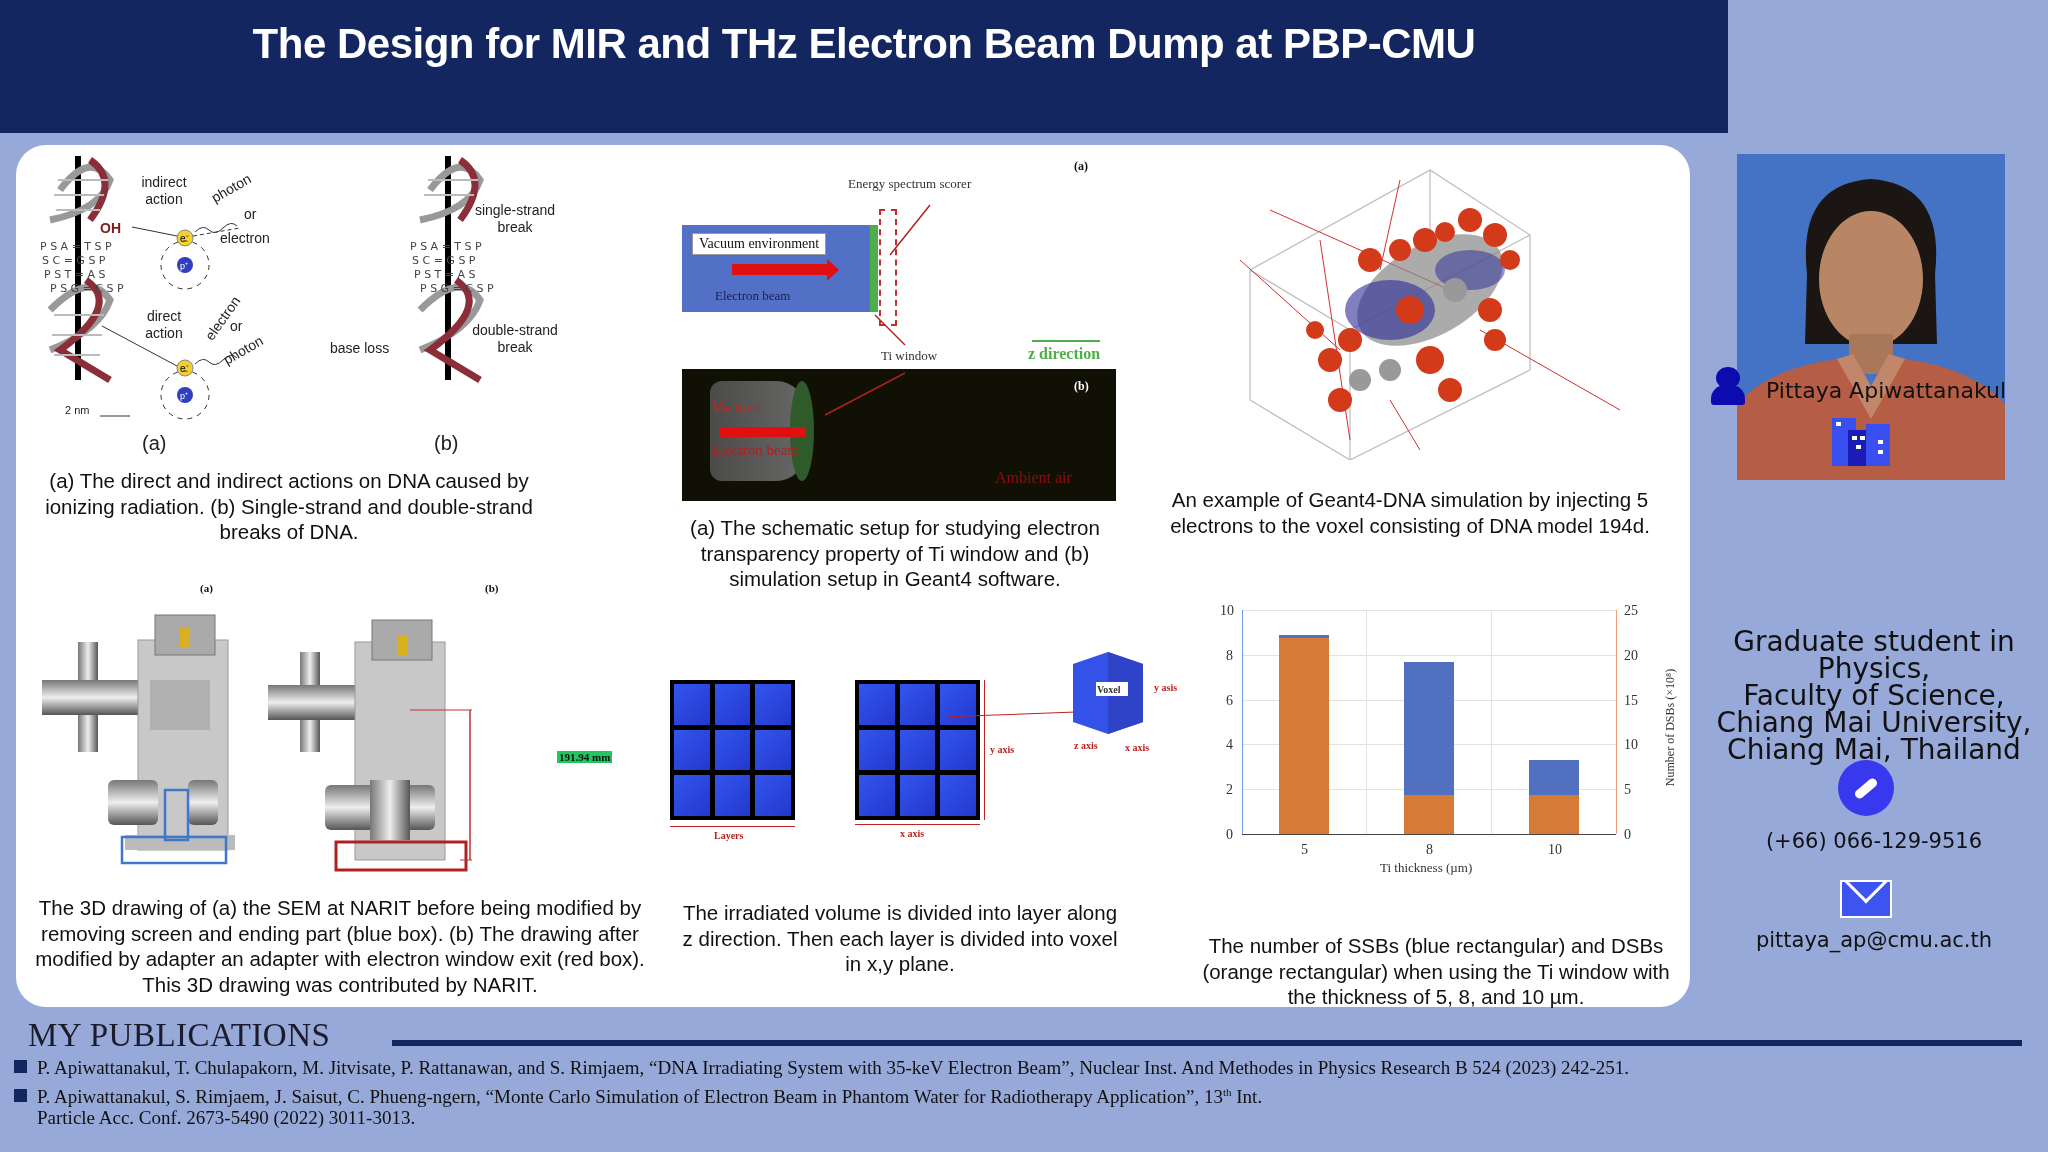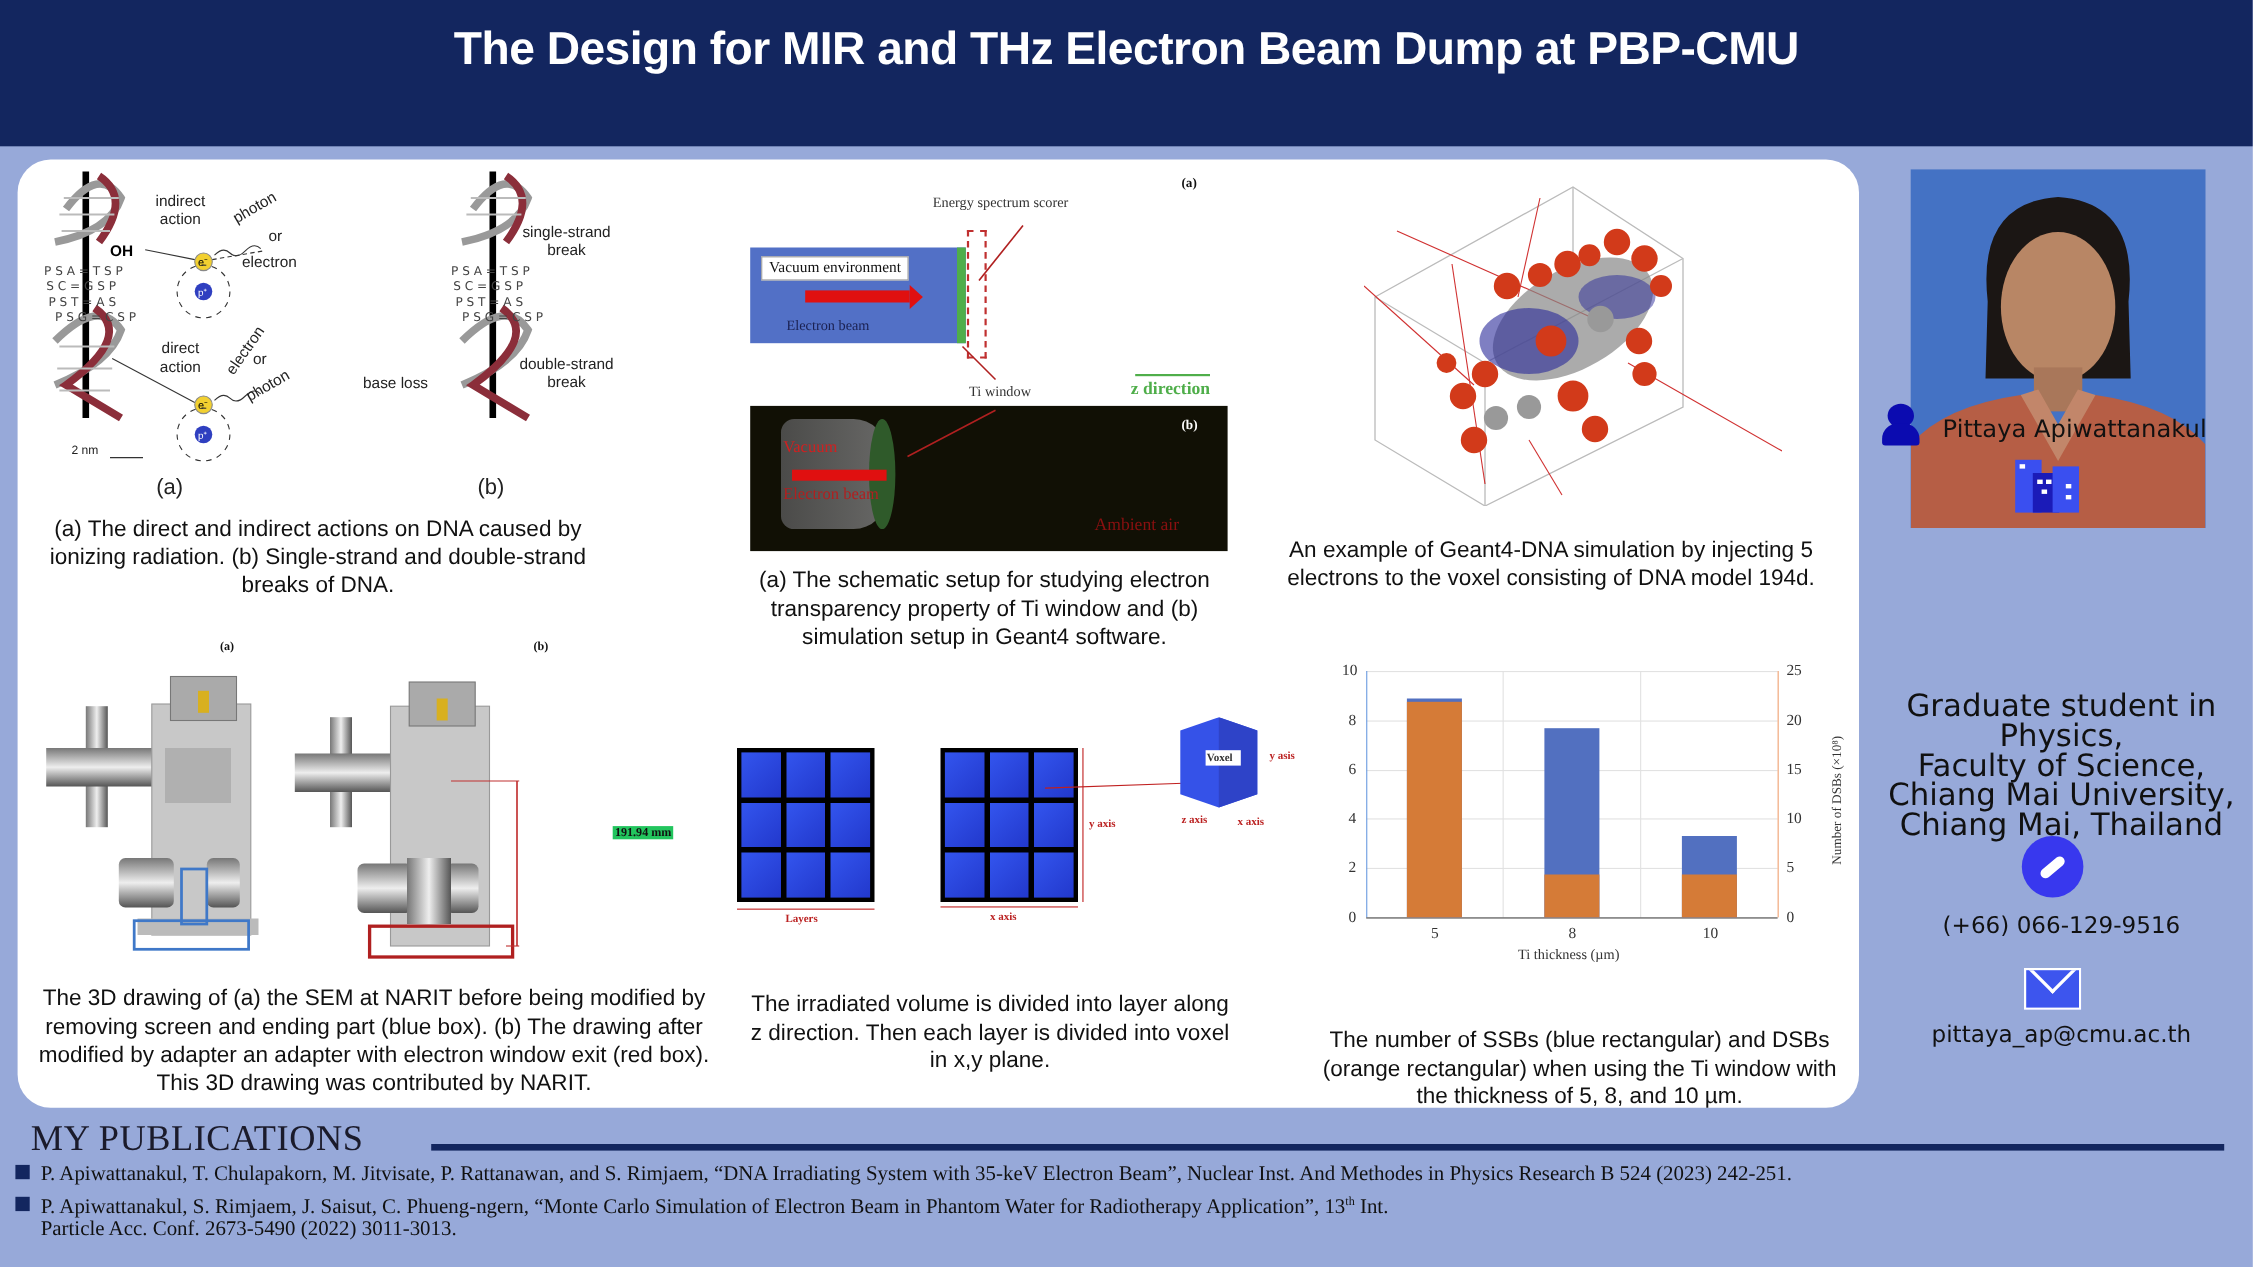--- a/index.html
+++ b/index.html
@@ -1,19 +1,19 @@
 <!DOCTYPE html>
 <html><head>
 <meta charset="utf-8">
 <style>
   * { box-sizing: border-box; margin: 0; padding: 0; }
   html, body { width: 2048px; height: 1152px; overflow: hidden; }
   body { background: #97a9d9; font-family: "Liberation Sans", sans-serif; position: relative; color: #111; }
 
-  .header { position: absolute; left: 0; top: 0; width: 2048px; height: 133px; background: #13265f; }
+  .header { position: absolute; left: 0; top: 0; width: 1728px; height: 133px; background: #13265f; }
   .header h1 { position: absolute; left: 0; right: 0; top: 20px; text-align: center; color: #fff;
     font-family: "Liberation Sans", sans-serif; font-weight: bold; font-size: 42px; letter-spacing: -0.5px; }
 
   .card { position: absolute; left: 16px; top: 145px; width: 1674px; height: 862px; background: #fff; border-radius: 30px; }
 
   .caption { position: absolute; text-align: center; font-size: 20.5px; line-height: 25.5px; color: #111; }
 
   
   .fig { position: absolute; }
   .dna-label { position: absolute; font-size: 14px; color: #222; line-height: 17px; text-align: center; }
@@ -109,21 +109,21 @@
     <text x="380" y="100" font-size="11" fill="#444" font-family="DejaVu Sans, sans-serif">P S A = T S P</text>
     <text x="382" y="114" font-size="11" fill="#444" font-family="DejaVu Sans, sans-serif">S  C = G S P</text>
     <text x="384" y="128" font-size="11" fill="#444" font-family="DejaVu Sans, sans-serif">P S T = A S</text>
     <text x="390" y="142" font-size="11" fill="#444" font-family="DejaVu Sans, sans-serif">P S G = C S P</text>
   </svg>
   <div class="dna-label" style="left:104px;top:24px;width:60px;">indirect action</div>
   <div class="dna-label" style="left:104px;top:158px;width:60px;">direct action</div>
   <div class="dna-label" style="left:180px;top:30px;transform:rotate(-30deg);">photon</div>
   <div class="dna-label" style="left:214px;top:56px;">or</div>
   <div class="dna-label" style="left:190px;top:80px;">electron</div>
-  <div class="dna-label" style="left:70px;top:70px;color:#000000;font-weight:bold;">OH</div>
+  <div class="dna-label" style="left:70px;top:70px;color:#7f1d1d;font-weight:bold;">OH</div>
   <div class="dna-label" style="left:168px;top:160px;transform:rotate(-55deg);">electron</div>
   <div class="dna-label" style="left:200px;top:168px;">or</div>
   <div class="dna-label" style="left:192px;top:192px;transform:rotate(-30deg);">photon</div>
   <div class="dna-label" style="left:35px;top:252px;font-size:11px;">2 nm</div>
   <div class="dna-label" style="left:440px;top:52px;width:90px;">single-strand break</div>
   <div class="dna-label" style="left:440px;top:172px;width:90px;">double-strand break</div>
   <div class="dna-label" style="left:300px;top:190px;">base loss</div>
   <div class="sub-label" style="left:112px;top:282px;">(a)</div>
   <div class="sub-label" style="left:404px;top:282px;">(b)</div>
 </div>

